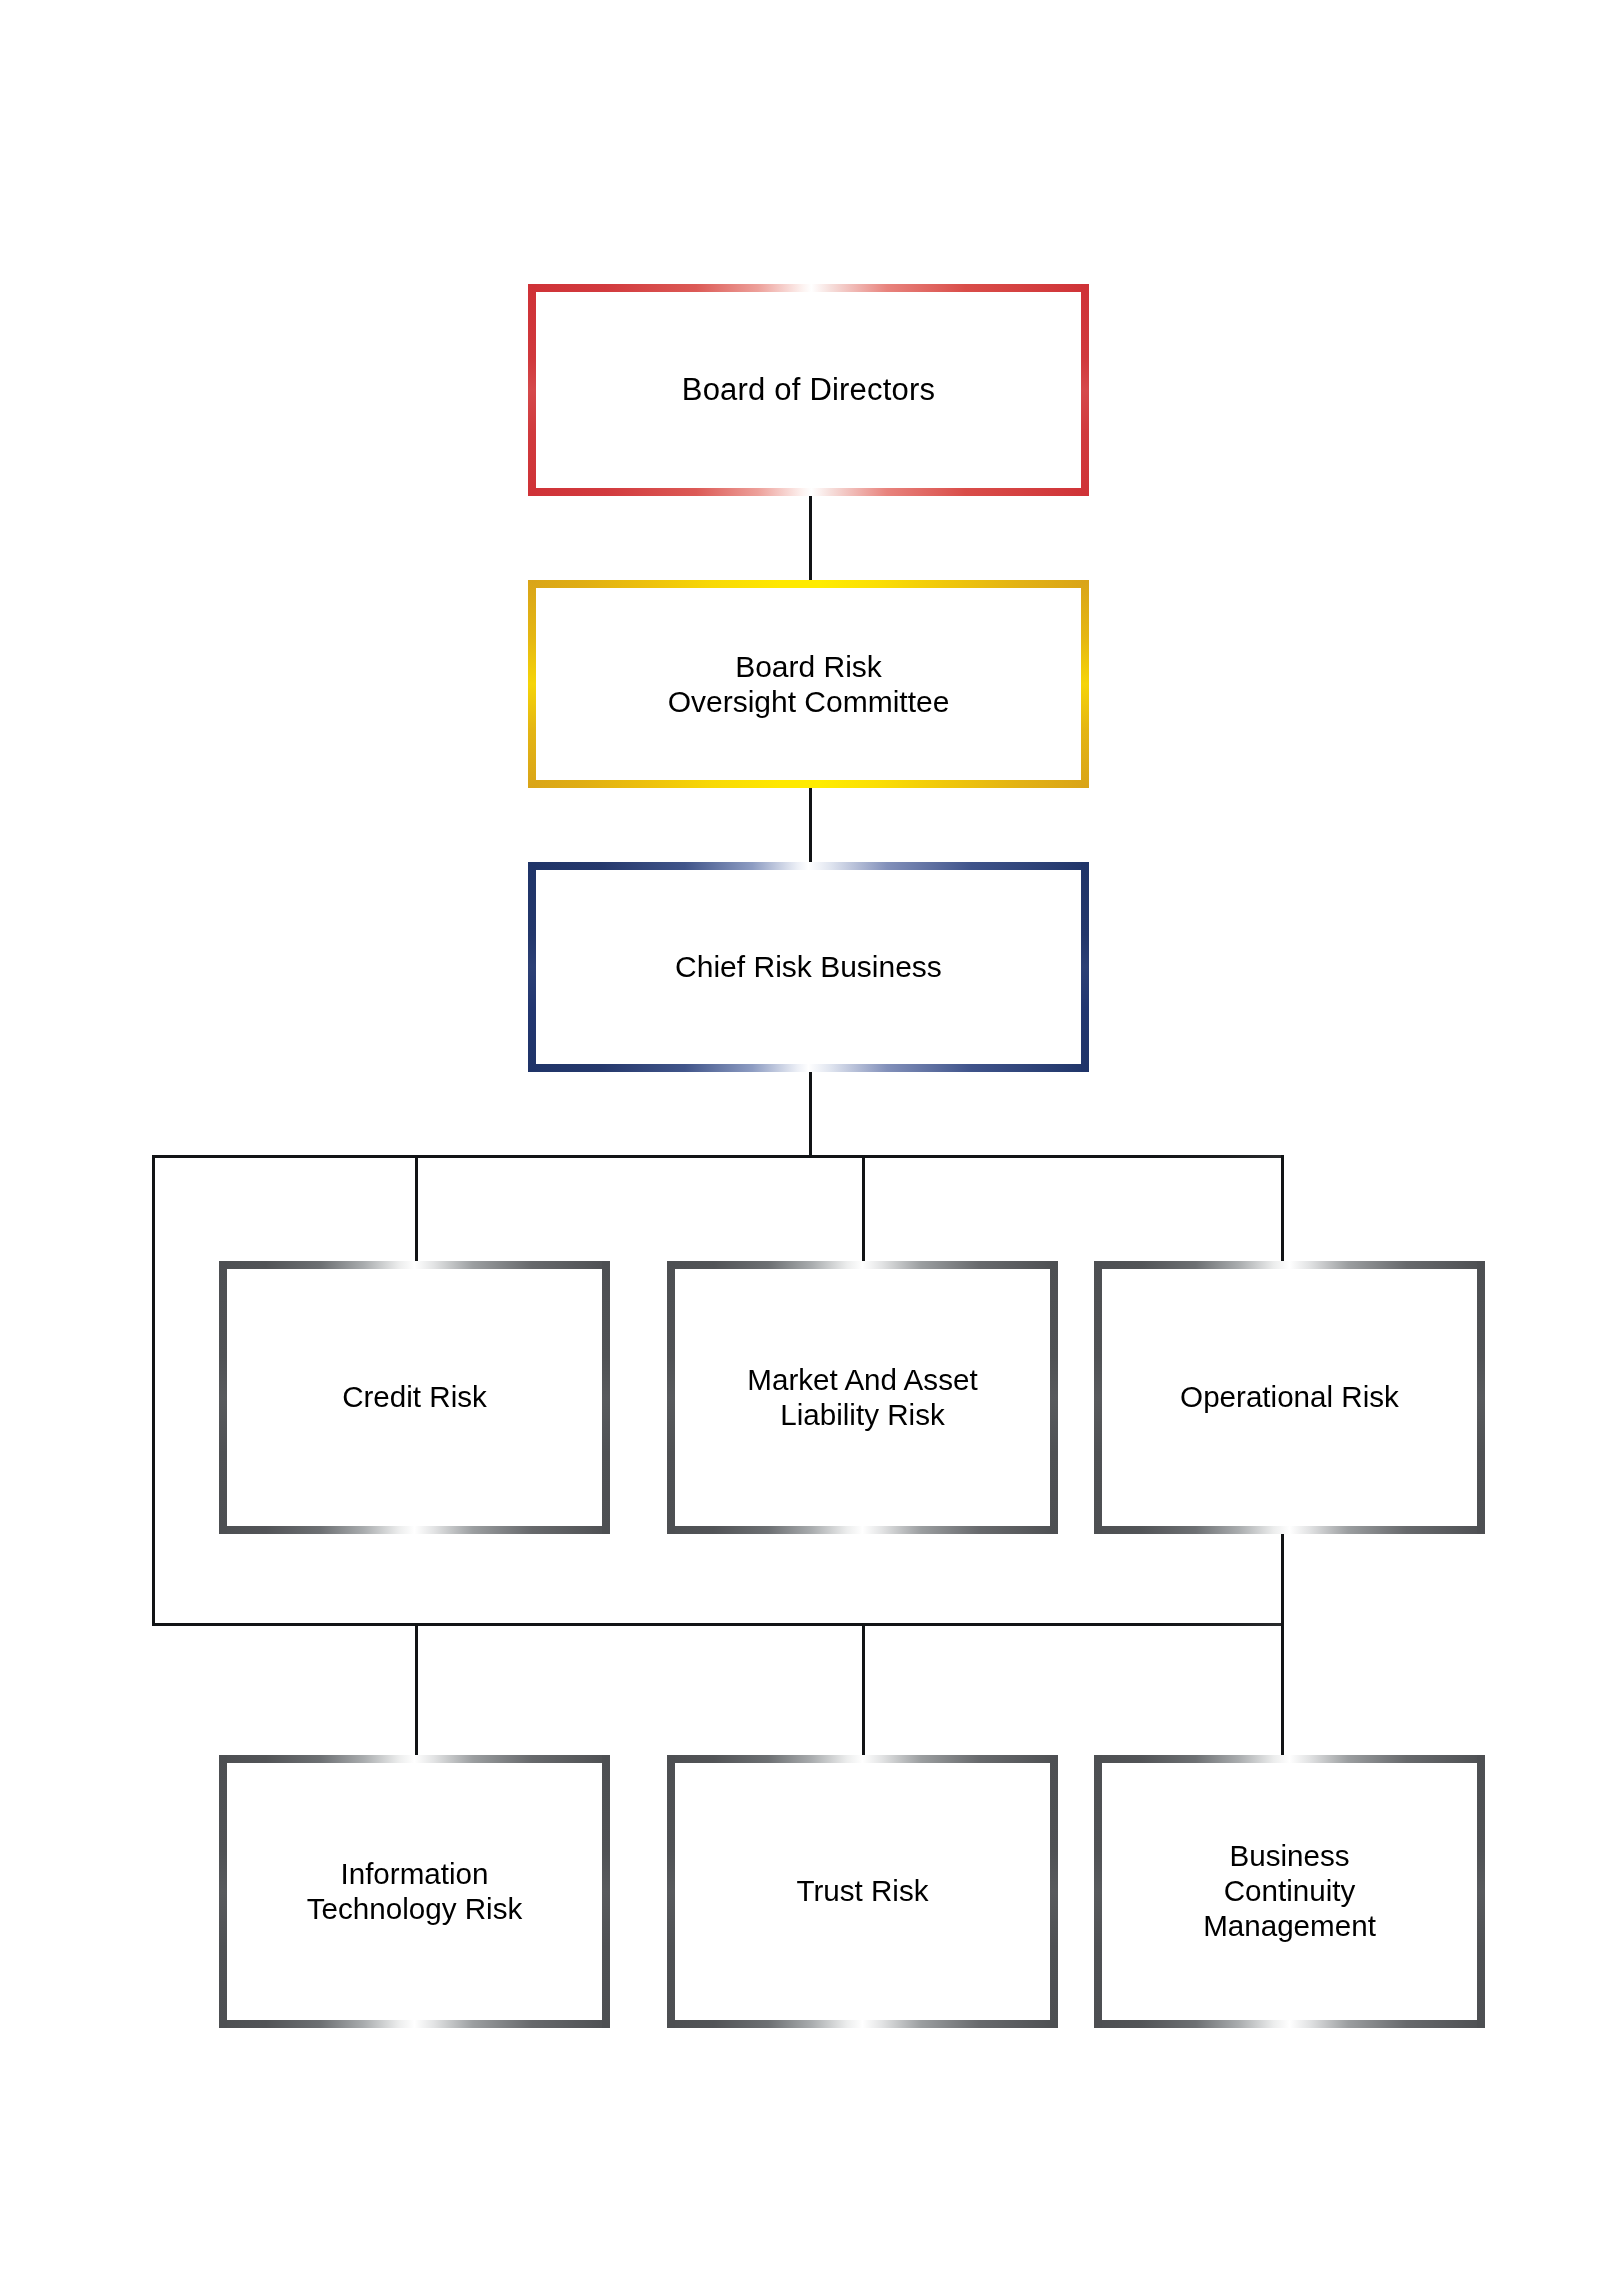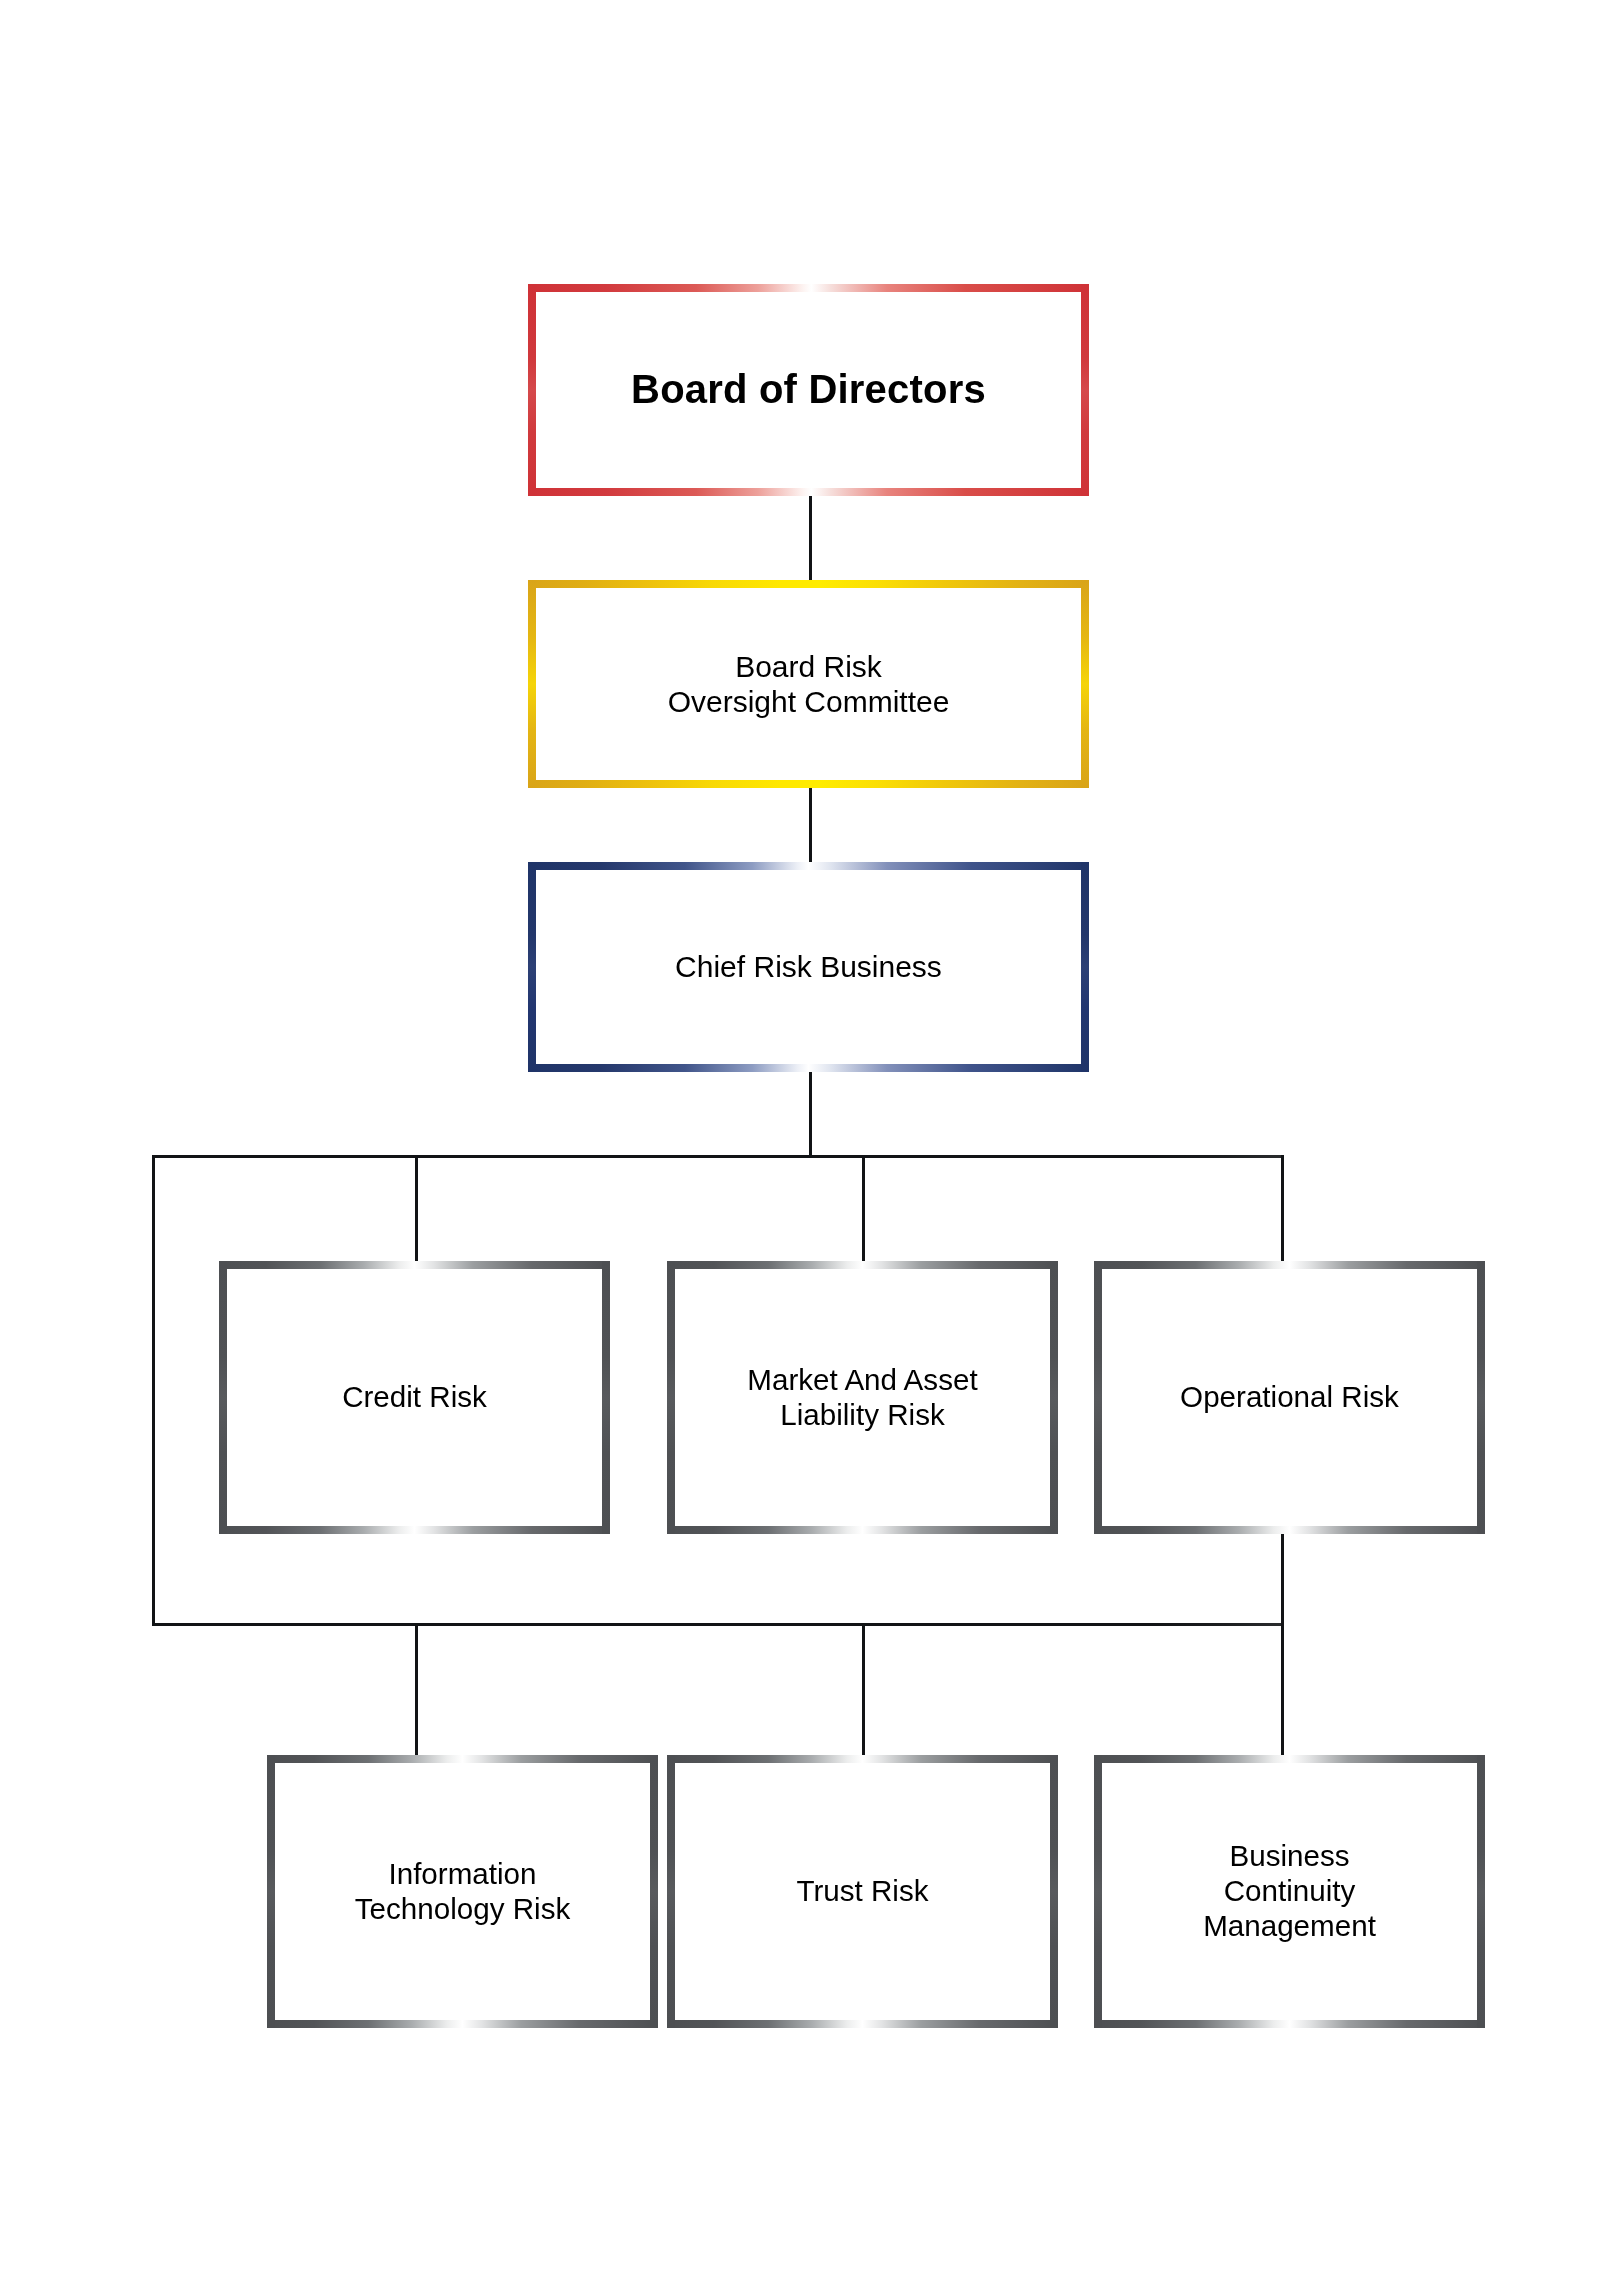--- a/index.html
+++ b/index.html
@@ -106,21 +106,21 @@
        #eceded 46%, #ffffff 50%, #e2e3e4 55%, #9b9ea0 65%,
        #67696c 80%, #4d4f52 100%);
   }
   .node-gray .edge-left, .node-gray .edge-right {
     width: 8px;
     background: linear-gradient(to bottom,
        #4d4f52 0%, #505255 35%, #585a5d 50%, #4f5154 70%, #4d4f52 100%);
   }
 
   
-  .txt-root   { font-size: 40px; font-weight: bold; letter-spacing: 0.2px; }
+  .txt-root   { font-size: 31px; font-weight: normal; letter-spacing: 0.2px; }
   .txt-major  { font-size: 30px; font-weight: normal; }
   .txt-leaf   { font-size: 29.6px; font-weight: normal; }
 
   
   .conn {
     position: absolute;
     background: #111315;
     z-index: 1;
   }
   .conn-v { width: 2.7px; }
@@ -203,21 +203,21 @@
   </div>
 
   <div class="node node-gray" style="left:1094px; top:1261px; width:391px; height:273px;">
     <span class="frame-edge edge-top"></span>
     <span class="frame-edge edge-bottom"></span>
     <span class="frame-edge edge-left"></span>
     <span class="frame-edge edge-right"></span>
     <span class="node-label txt-leaf">Operational Risk</span>
   </div>
 
-  <div class="node node-gray" style="left:219px; top:1755px; width:391px; height:273px;margin-left:48px;">
+  <div class="node node-gray" style="left:219px; top:1755px; width:391px; height:273px;">
     <span class="frame-edge edge-top"></span>
     <span class="frame-edge edge-bottom"></span>
     <span class="frame-edge edge-left"></span>
     <span class="frame-edge edge-right"></span>
     <span class="node-label txt-leaf">Information
 Technology Risk</span>
   </div>
 
   <div class="node node-gray" style="left:1094px; top:1755px; width:391px; height:273px;">
     <span class="frame-edge edge-top"></span>

